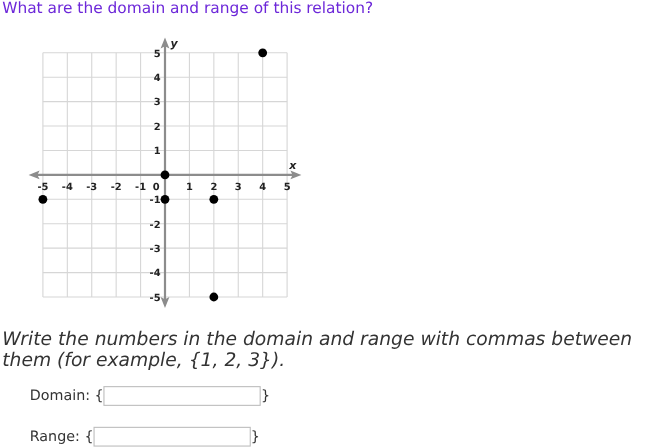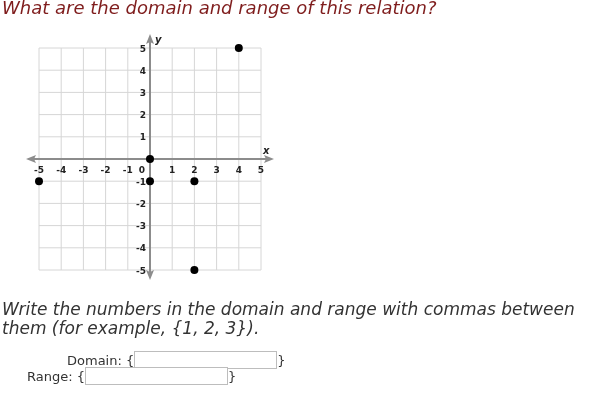--- a/index.html
+++ b/index.html
@@ -2,35 +2,35 @@
 <html><head>
 <meta charset="utf-8">
 <style>
   html, body { margin: 0; padding: 0; background: #ffffff; }
   body {
     width: 600px; height: 407px; position: relative; overflow: hidden;
     font-family: "DejaVu Sans", sans-serif; color: #2b2b2b;
   }
   .question {
     position: absolute; left: 2px; top: 0px;
-    font-size: 18px; line-height: 16px; color: #7f1d1d; font-style: italic;
+    font-size: 14px; line-height: 16px; color: #6d28d9;
   }
   .graph {
     position: absolute; left: 0; top: 30px;
   }
   .instructions {
     position: absolute; left: 2px; top: 300px; width: 598px;
     font-size: 17px; line-height: 19px; font-style: italic; color: #333;
   }
   .answer-row {
     position: absolute; left: 27px; font-size: 13px; color: #333;
     display: flex; align-items: center;
   }
-  .answer-row.domain { top: 351px; margin-left: 40px; }
-  .answer-row.range { top: 367px; }
+  .answer-row.domain { top: 351px; }
+  .answer-row.range { top: 388px; }
   .answer-row .label { white-space: pre; }
   .brace { font-size: 13px; }
   .answer-input {
     height: 16px; border: 1px solid #bdbdbd; padding: 0 2px; margin: 0;
     font-family: "DejaVu Sans", sans-serif; font-size: 12px; box-sizing: content-box;
     outline: none; background: #fff;
   }
   .domain .answer-input { width: 137px; }
   .range .answer-input { width: 137px; }
   svg text { font-family: "DejaVu Sans", sans-serif; font-weight: bold; font-size: 9px; fill: #222; }

